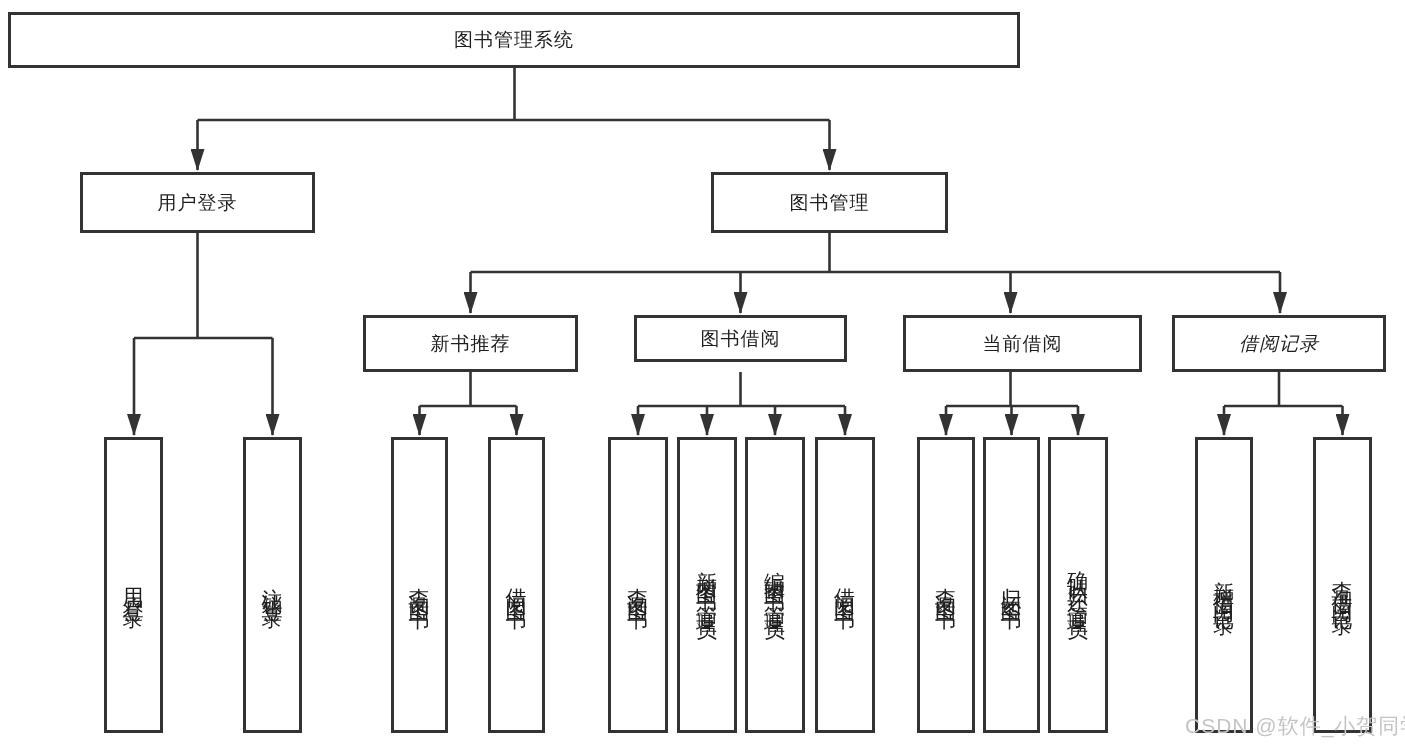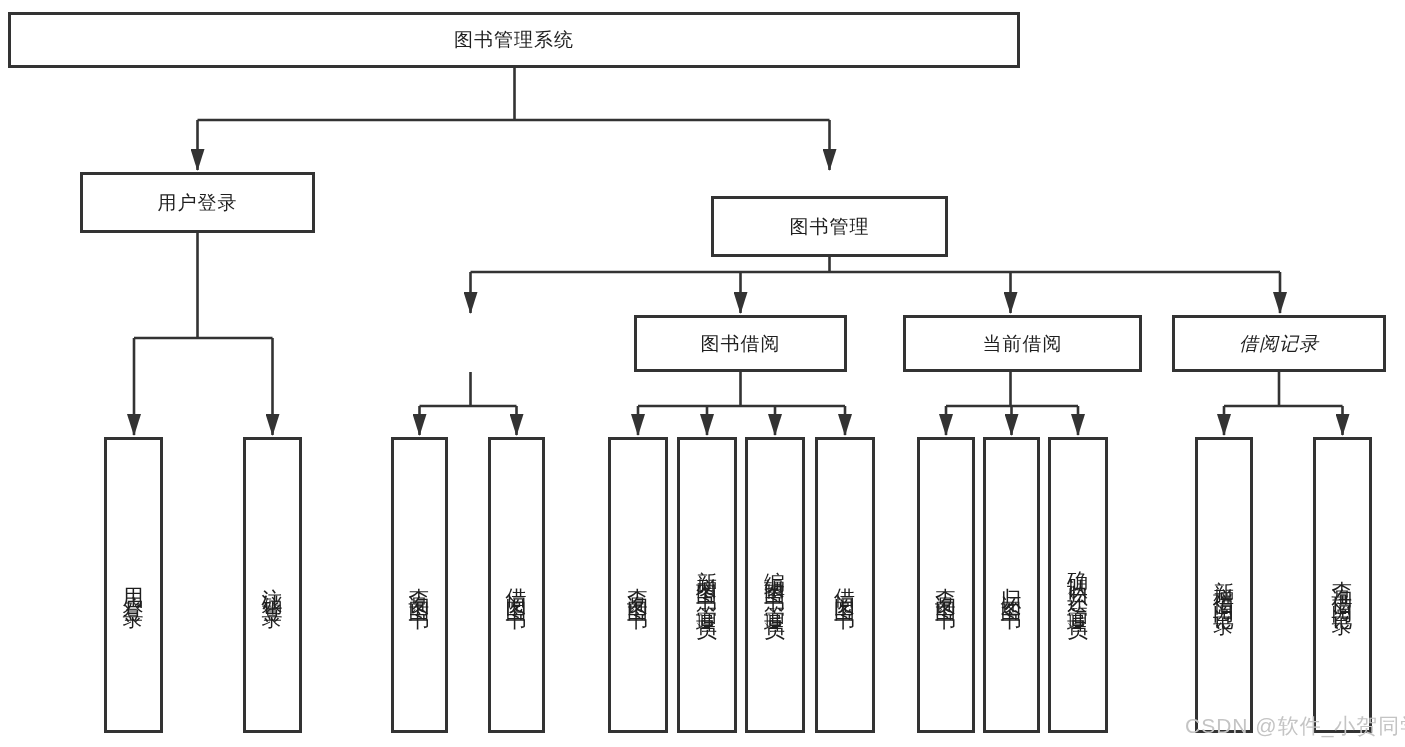--- a/index.html
+++ b/index.html
@@ -105,25 +105,28 @@
     <path class="line" marker-end="url(#arrow)" d="M1342.5,406 V435"></path>
   </svg>
 
   <div class="box hbox" style="left:8px; top:12px; width:1012px; height:56px;">
     <span>图书管理系统</span>
   </div>
 
   <div class="box hbox" style="left:80px; top:172px; width:235px; height:61px;">
     <span>用户登录</span>
   </div>
-  <div class="box hbox" style="left:711px; top:172px; width:237px; height:61px;margin-top:24px;">
+  <div class="box hbox" style="left:711px; top:172px; width:237px; height:61px;">
     <span>图书管理</span>
   </div>
 
-  <div class="box hbox" style="left:634px; top:315px; width:213px; height:57px;">
+  <div class="box hbox" style="left:363px; top:315px; width:215px; height:57px;">
+    <span>新书推荐</span>
+  </div>
+  <div class="box hbox" style="left:634px; top:315px; width:213px; height:47px;">
     <span>图书借阅</span>
   </div>
   <div class="box hbox" style="left:903px; top:315px; width:239px; height:57px;">
     <span>当前借阅</span>
   </div>
   <div class="box hbox" style="left:1172px; top:315px; width:214px; height:57px;font-style:italic;">
     <span>借阅记录</span>
   </div>
 
   <div class="box vbox" style="left:104px; width:59px;">

